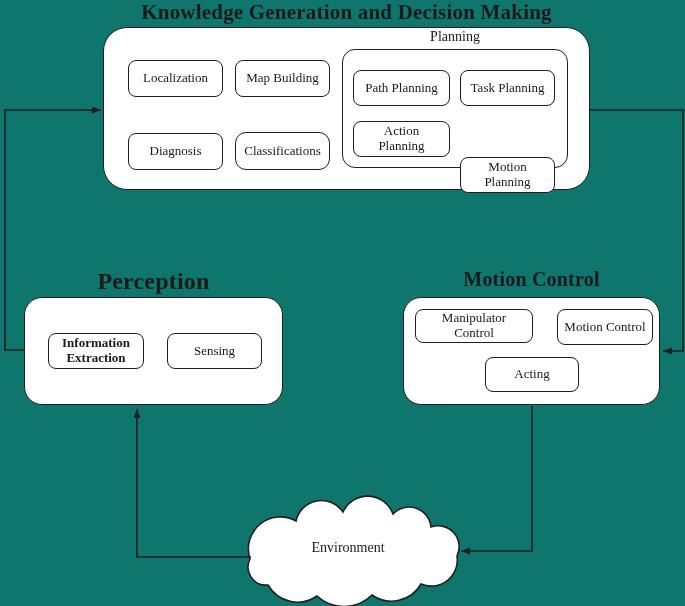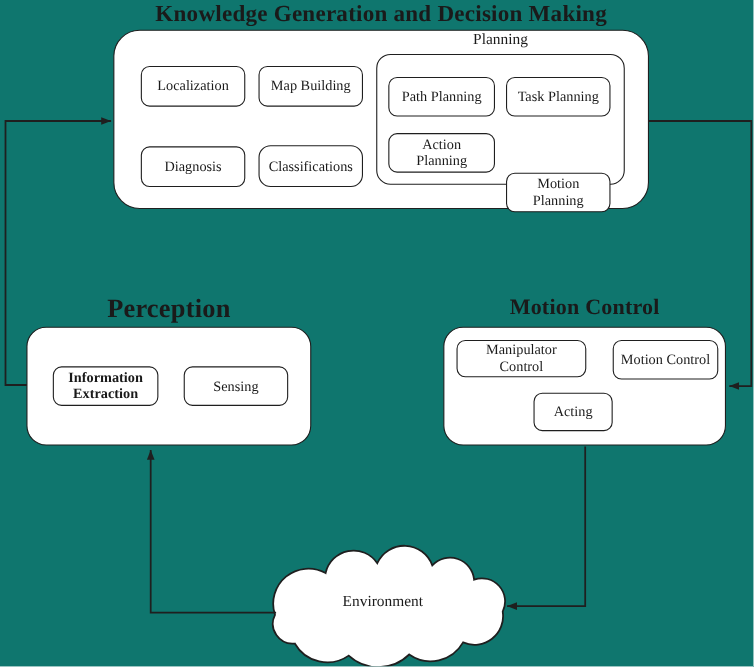--- a/index.html
+++ b/index.html
@@ -33,21 +33,21 @@
   #b-diagnosis       { left:128px; top:133px; width:95px; height:37px; }
   #b-classifications { left:235px; top:132px; width:95px; height:38px;border-radius:11px; }
   #b-path-planning   { left:353px; top:70px;  width:97px; height:36px; }
   #b-task-planning   { left:460px; top:70px;  width:95px; height:36px; }
   #b-action-planning { left:353px; top:121px; width:97px; height:36px; }
   #b-motion-planning { left:460px; top:121px; width:95px; height:36px;margin-top:36px; }
   #b-info-extraction { left:48px;  top:333px; width:96px; height:36px;font-weight:bold; }
   #b-sensing         { left:167px; top:333px; width:95px; height:36px; }
   #b-manip-control   { left:415px; top:309px; width:118px; height:34px; }
   #b-motion-control  { left:557px; top:309px; width:96px; height:36px; }
-  #b-acting          { left:485px; top:357px; width:72px; height:35px; }
+  #b-acting          { left:485px; top:357px; width:94px; height:35px; }
 
   #environment-label { position:absolute; left:238px; top:540px; width:220px; text-align:center; font-size:14px; }
 
   #overlay { position:absolute; left:0; top:0; width:685px; height:606px; }
   #overlay path.line  { stroke:var(--stroke,#1f1f1f); fill:none; stroke-width:1.6px; }
   #overlay path.cloud { stroke:var(--stroke,#1f1f1f); fill:#ffffff; stroke-width:1.6px; }
   #overlay #arrhead path { fill:var(--stroke,#1f1f1f); }
 </style>
 </head>
 <body style="background: rgb(255, 255, 255);">

